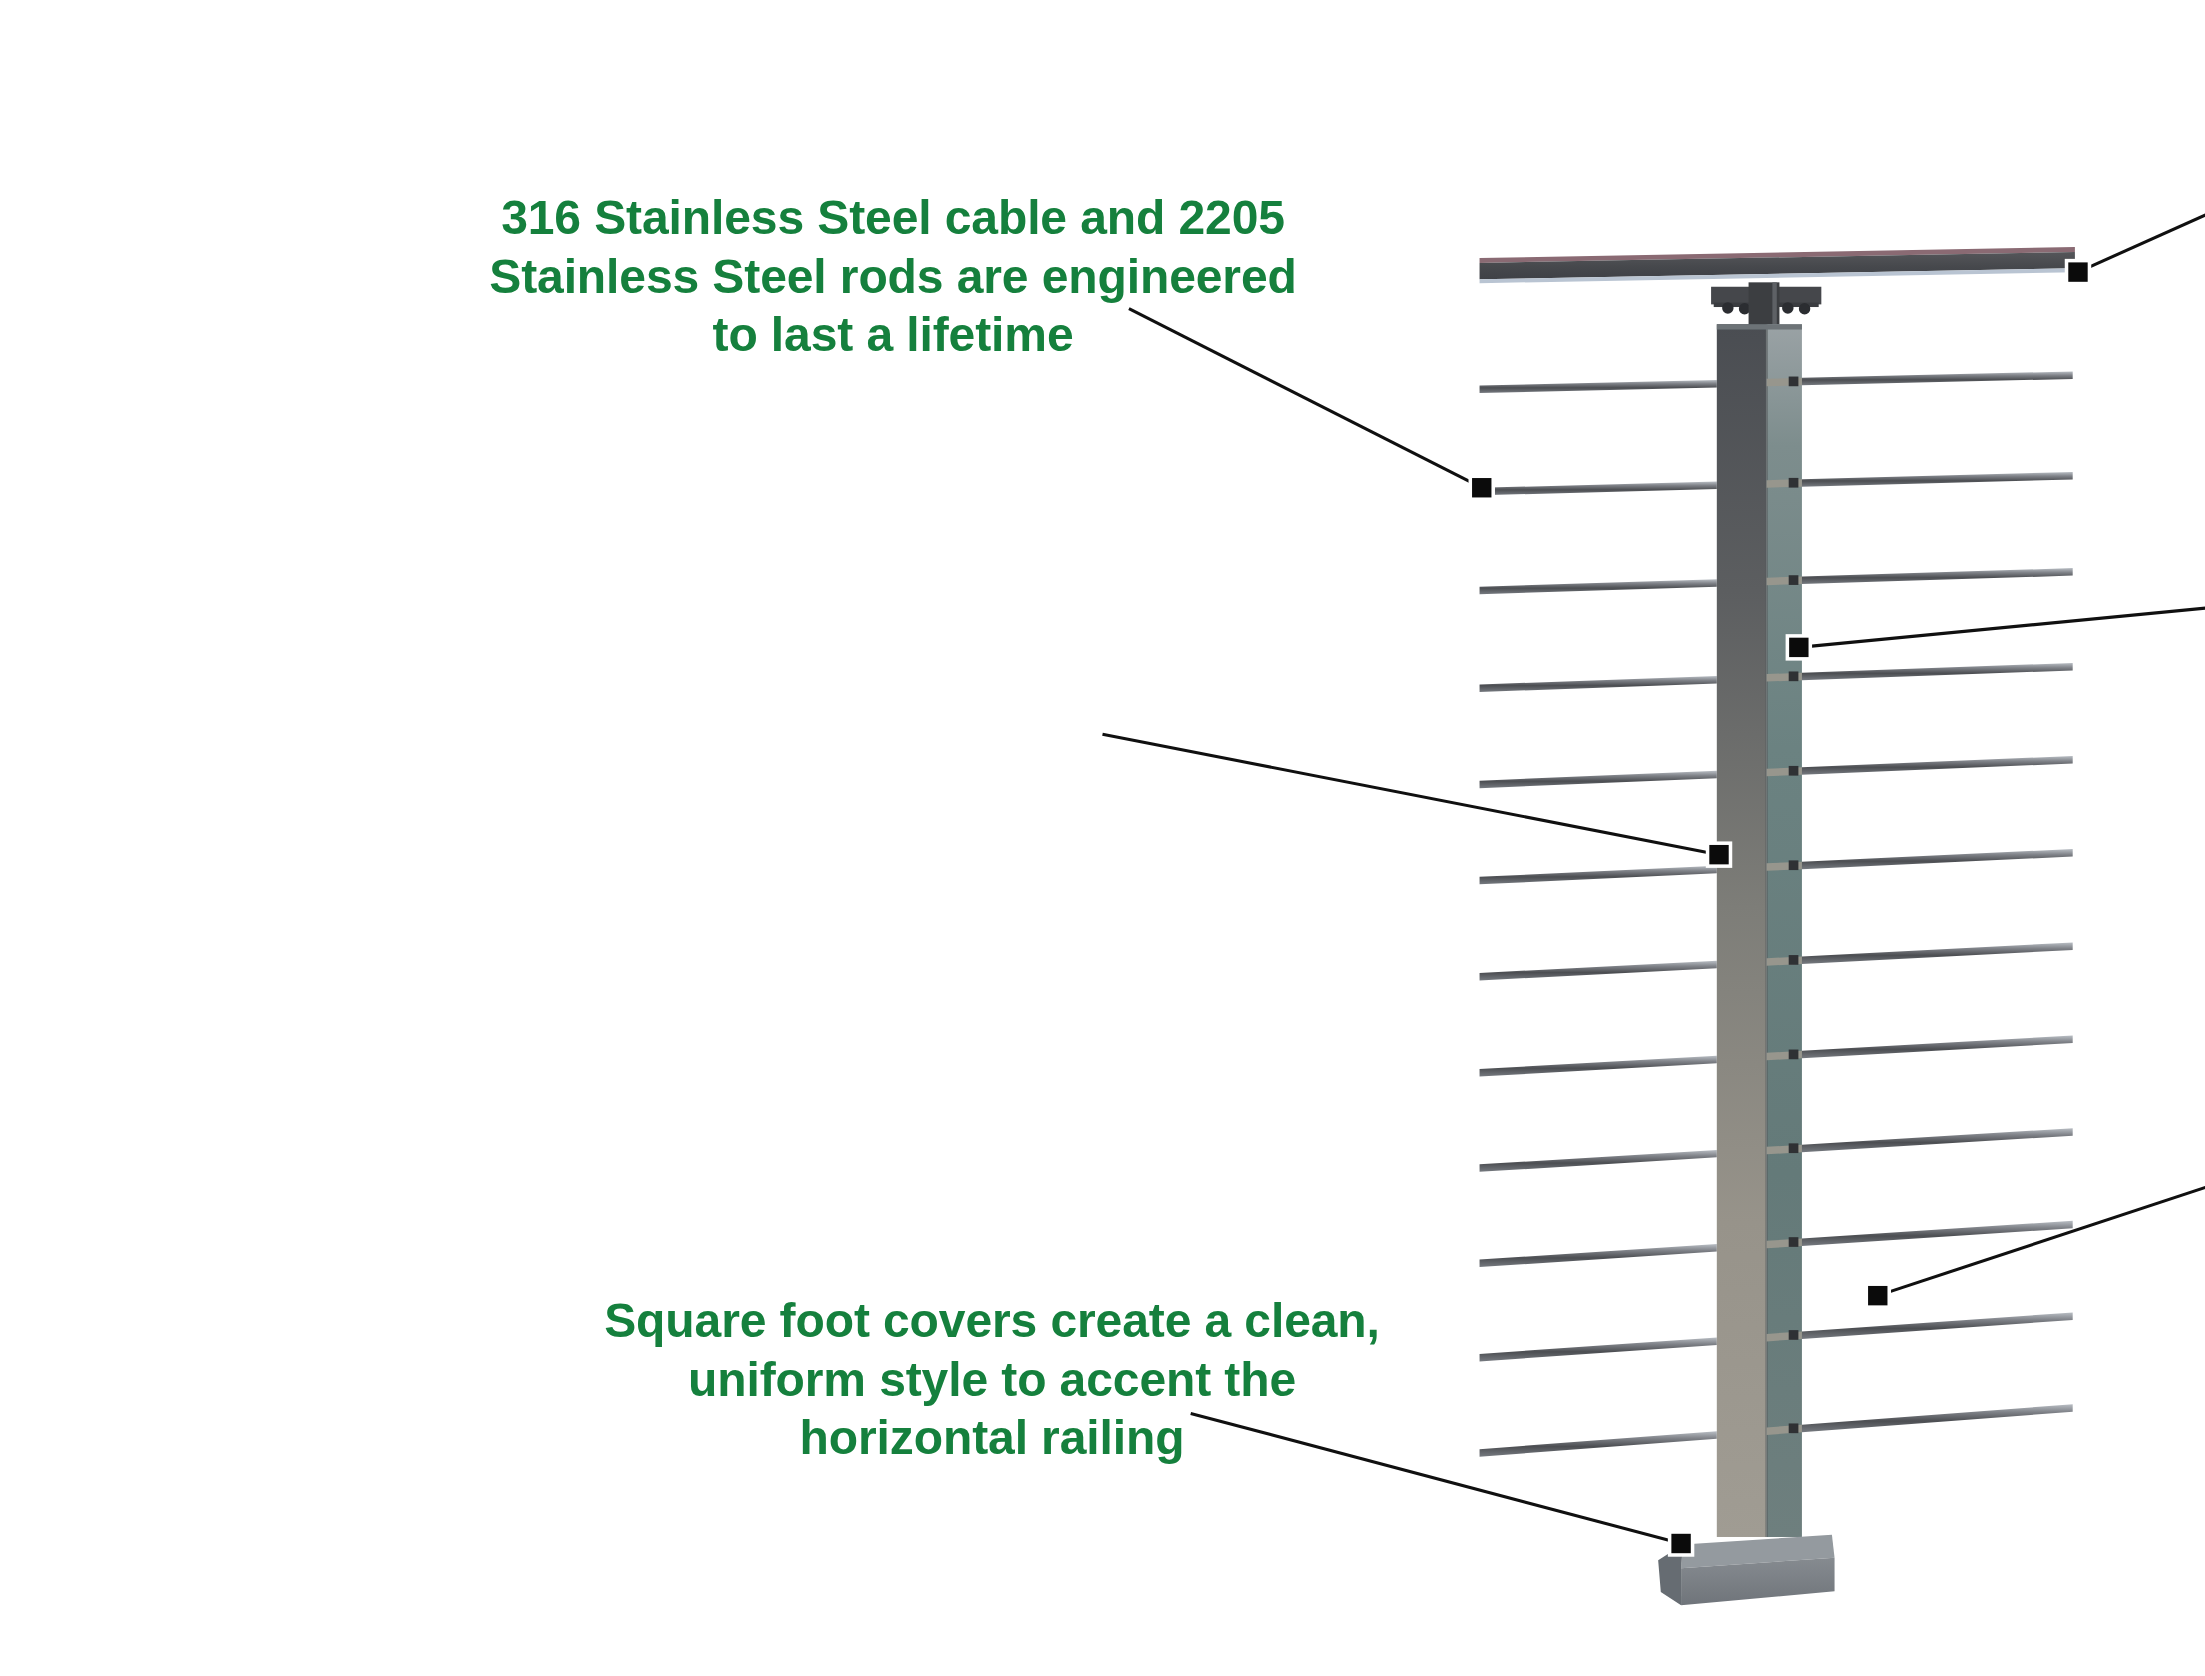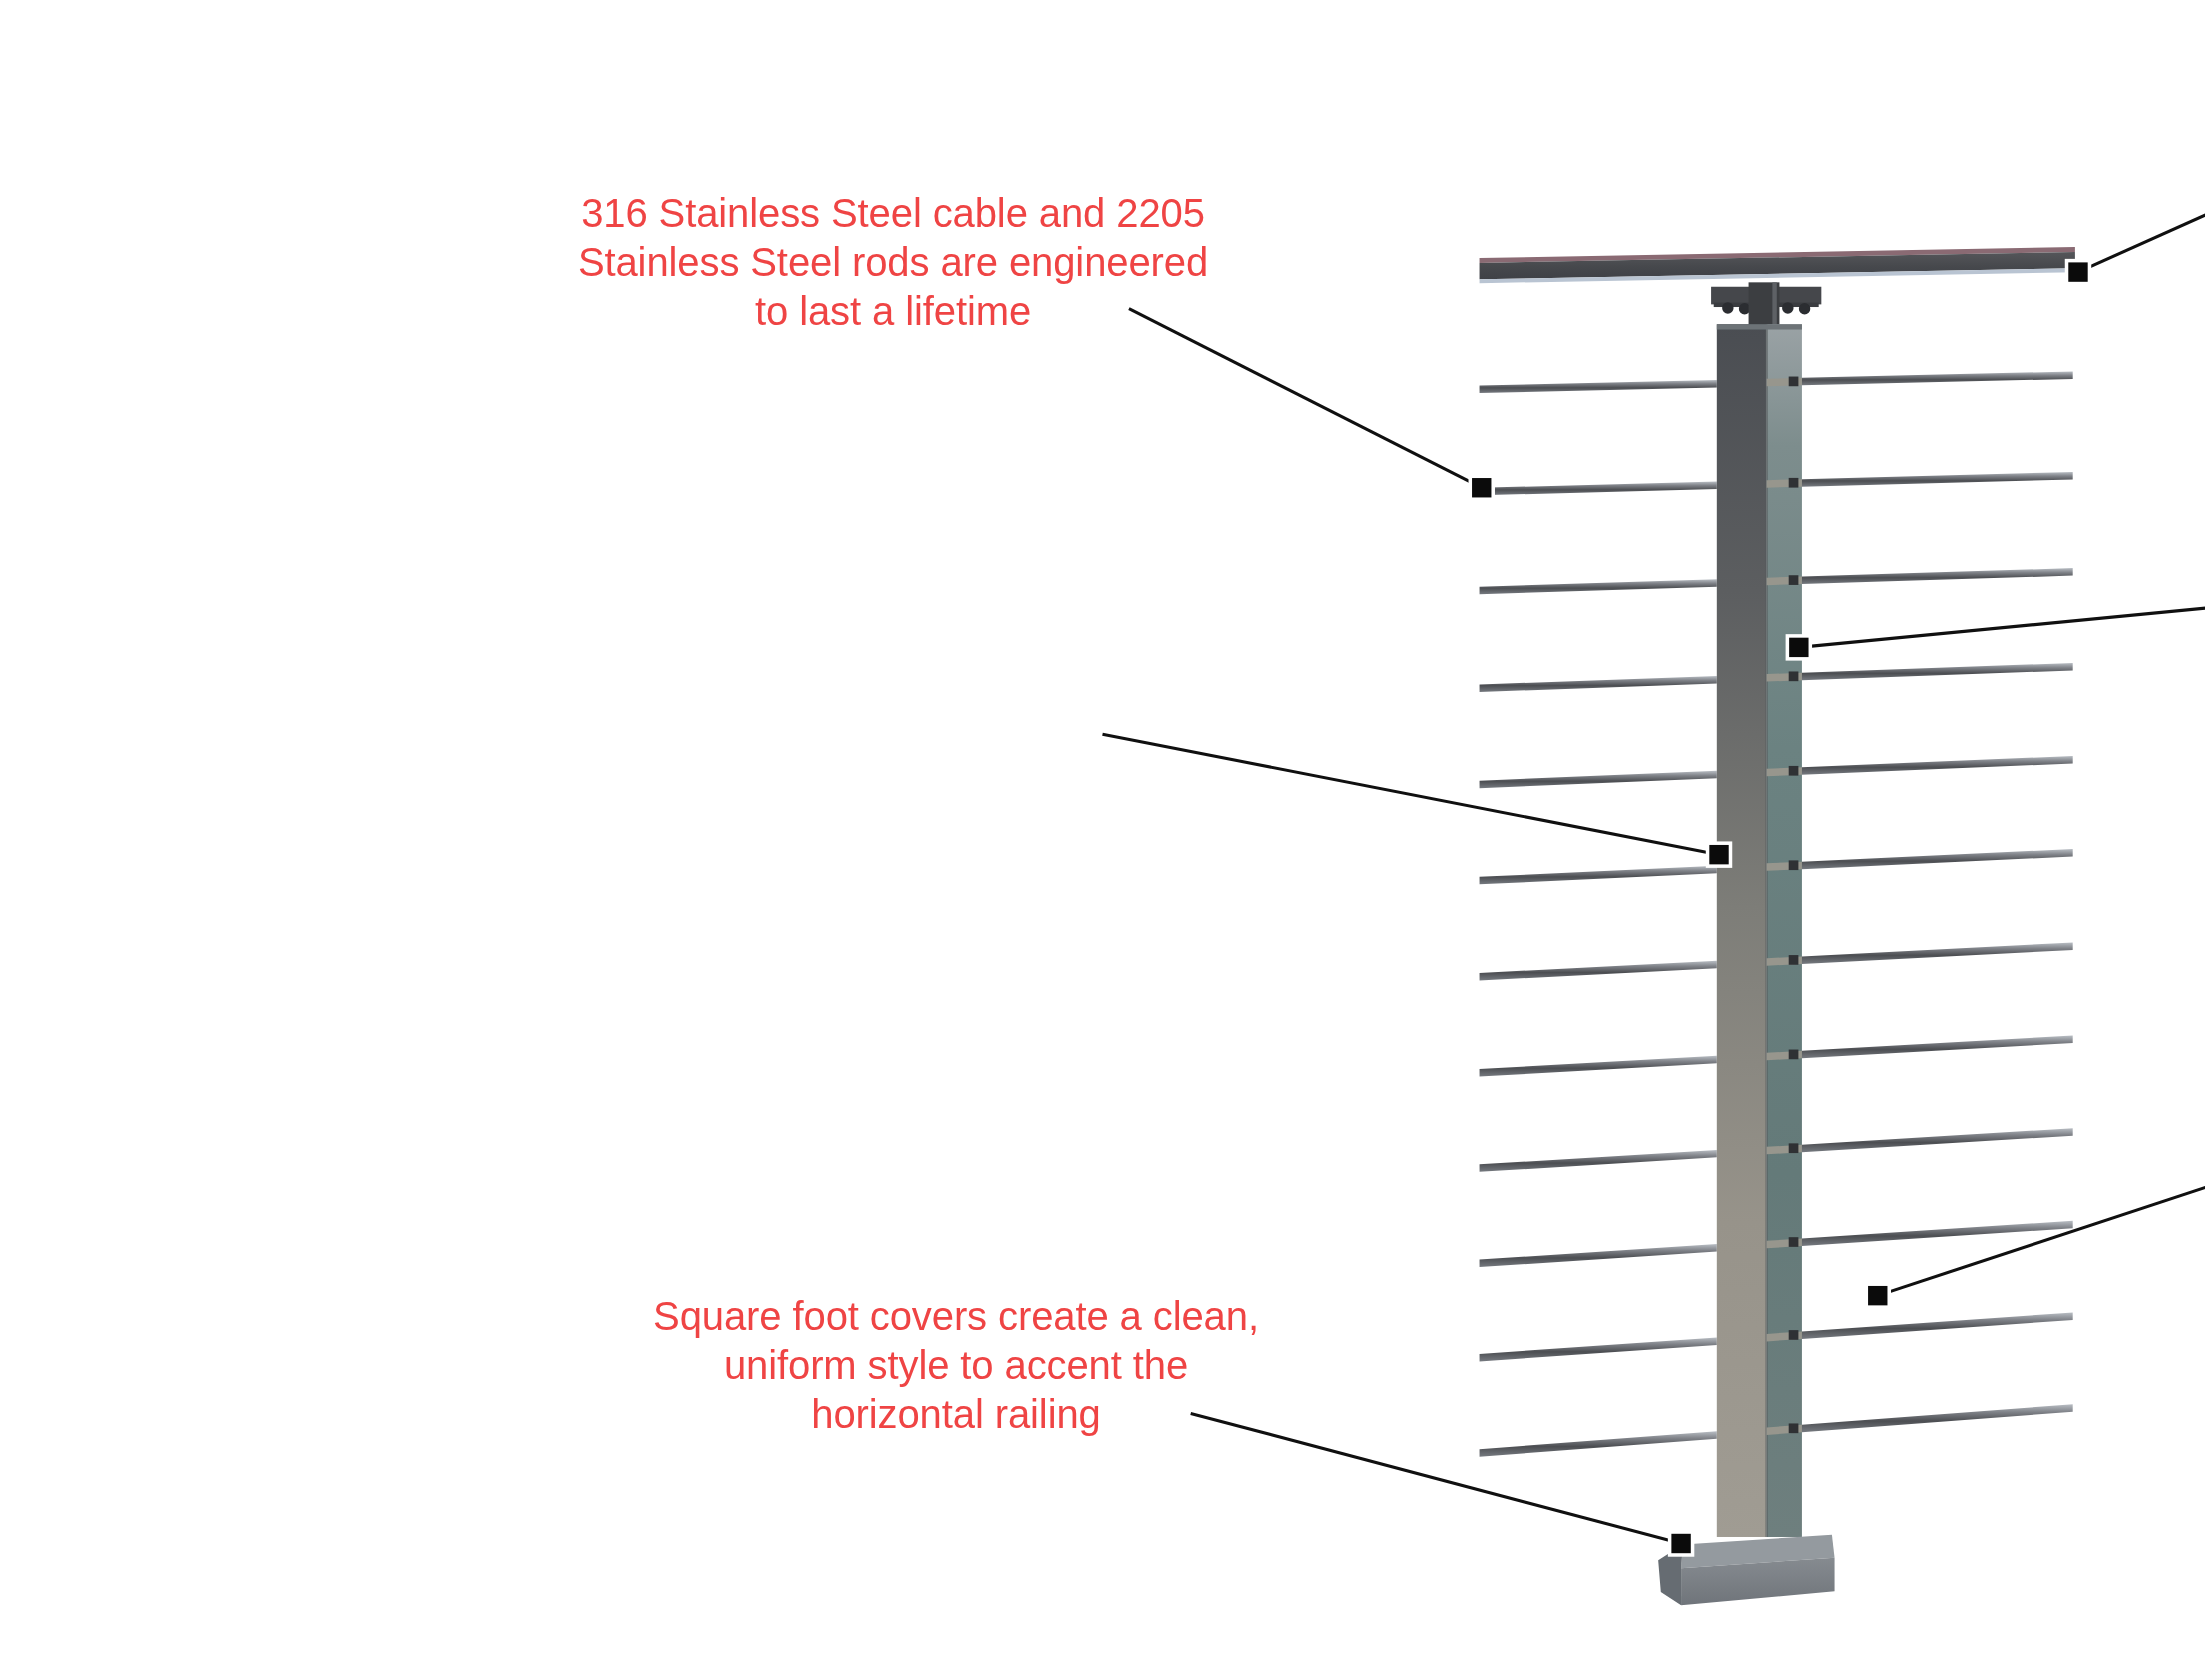--- a/index.html
+++ b/index.html
@@ -9,26 +9,26 @@
     position:relative; overflow:hidden;
     font-family:"Liberation Sans", sans-serif;
     color:#000000;
     -webkit-font-smoothing:antialiased;
   }
   #stage { position:absolute; inset:0; }
 
   
   .callout {
     position:absolute;
-    font-size:40px;
+    font-size:48px;
     line-height:1.22;
-    color:#ef4444;
+    color:#15803d;
     letter-spacing:-0.1px;
     white-space:pre-line;
-    font-weight:400;
+    font-weight:700;
   }
   .callout.ctr { text-align:center; }
 
   
   #leaders { position:absolute; inset:0; pointer-events:none; }
 
   
   #railing { position:absolute; left:0; top:0; width:3528px; height:1676px; }
 </style>
 </head>
@@ -182,18 +182,18 @@
         <rect x="3782" y="3470" width="60" height="60" fill="#ffffff"></rect>
         <rect x="3790" y="3478" width="44" height="44" fill="#0b0b0b"></rect>
       </g>
   </svg>
 
   <div class="callout ctr" style="left: 474px; top: 189px; width: 838px;">316 Stainless Steel cable and 2205
 Stainless Steel rods are engineered
 to last a lifetime</div>
 
 
-  <div class="callout ctr" style="left: 568px; top: 1292px; width: 776px;">Square foot covers create a clean,
+  <div class="callout ctr" style="left: 604px; top: 1292px; width: 776px;">Square foot covers create a clean,
 uniform style to accent the
 horizontal railing</div>
 
 </div>
 
 
 </body></html>

